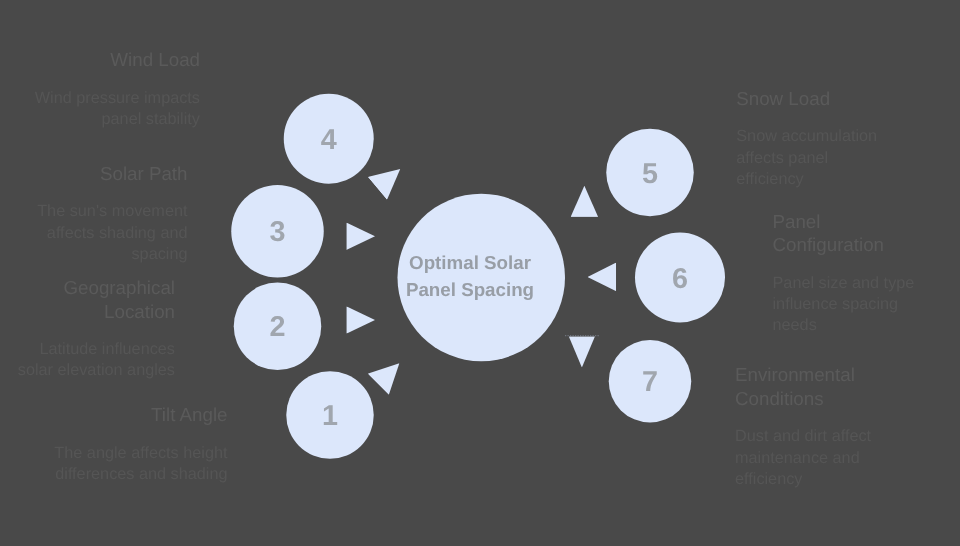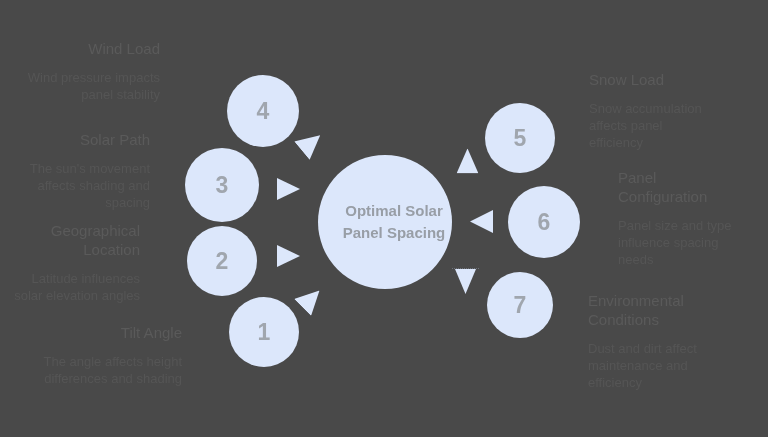--- a/index.html
+++ b/index.html
@@ -12,21 +12,21 @@
   .circle{
     position:absolute;border-radius:50%;background:#dce7fb;
     display:flex;align-items:center;justify-content:center;
   }
   .num{
     font-size:23px;font-weight:bold;color:#a0a6ae;
   }
   .center-circle{
     position:absolute;left:318px;top:155px;width:134px;height:134px;
     border-radius:50%;background:#dce7fb;
-    display:flex;align-items:center;justify-content:flex-end;text-align:center;
+    display:flex;align-items:center;justify-content:flex-start;text-align:center;
   }
   .center-label{
     width:116px;font-size:15px;font-weight:bold;color:#989ea6;line-height:1.45;
   }
   
   .arrow{
     position:absolute;background:#dce7fb;
     clip-path:polygon(0 0,100% 50%,0 100%);
   }
   

